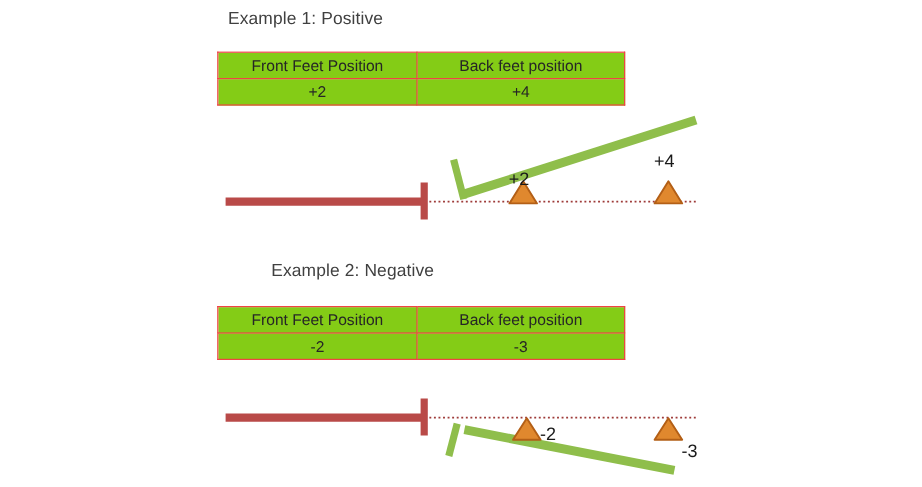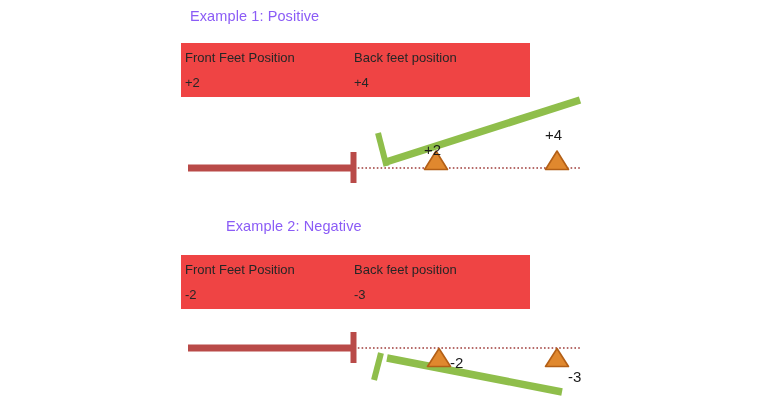--- a/index.html
+++ b/index.html
@@ -20,46 +20,46 @@
     left: 0; top: 0;
     width: 768px;
     height: 406px;
   }
 
   
   .section-title {
     position: absolute;
     font-size: 14.5px;
     font-weight: 400;
-    color: #8b5cf6;
+    color: #404040;
     letter-spacing: 0.1px;
     white-space: nowrap;
     text-align: right;
   }
   #title-1 { left: 190px; top: 8px; }
   #title-2 { left: 190px; top: 218px; margin-left: 36px; }
 
   
   .data-table {
     position: absolute;
     width: 337px;
     border-collapse: collapse;
     table-layout: fixed;
   }
   #table-1 { left: 181px; top: 43px; }
   #table-2 { left: 181px; top: 255px; }
   .data-table td {
-    border: 4px solid #ef4444;
-    text-align: left;
+    border: 1px solid #ef4444;
+    text-align: center;
     font-size: 13px;
     color: #262626;
     padding: 0;
     height: 21px;
     line-height: 21px;
-    background: #ef4444;
+    background: #84cc16;
   }
   .data-table td.col-front { width: 165px; }
   .data-table td.col-back  { width: 172px; }
   .data-table tr.head td { font-size: 13px; }
 
   
   .diagram {
     position: absolute;
     left: 0;
     width: 768px;

